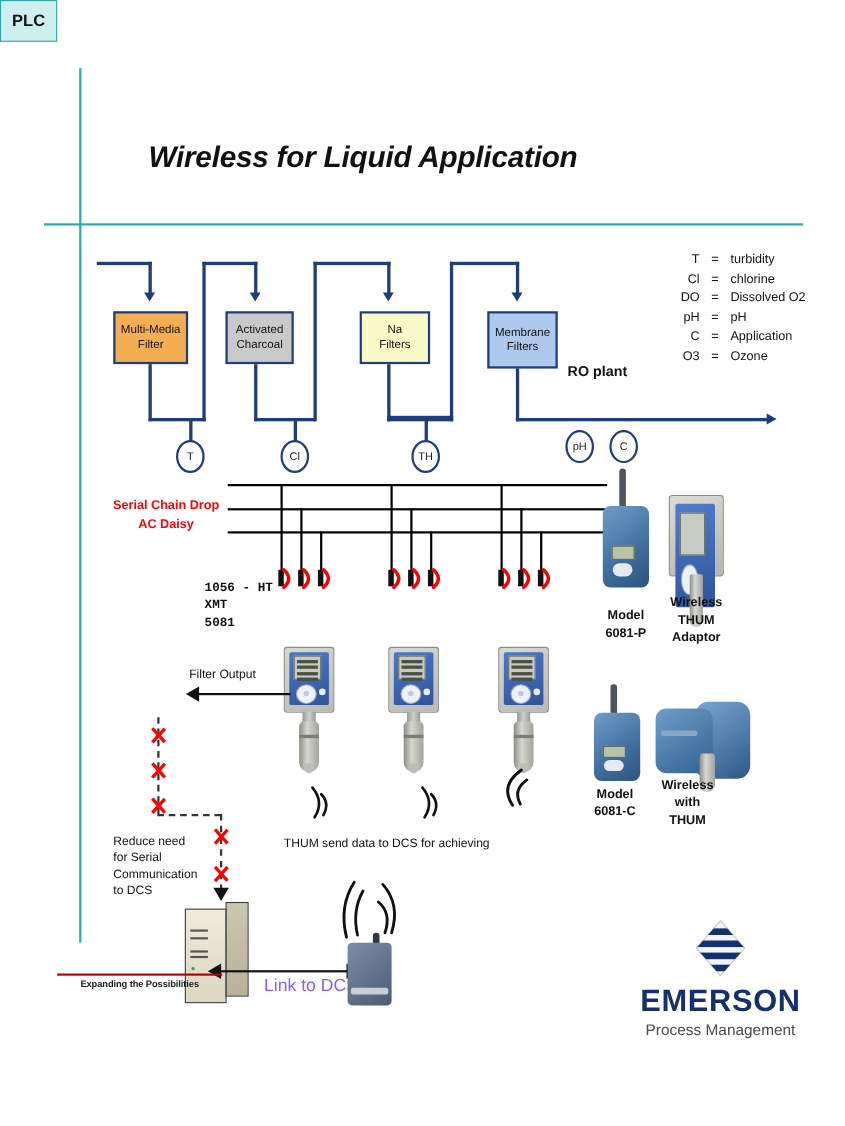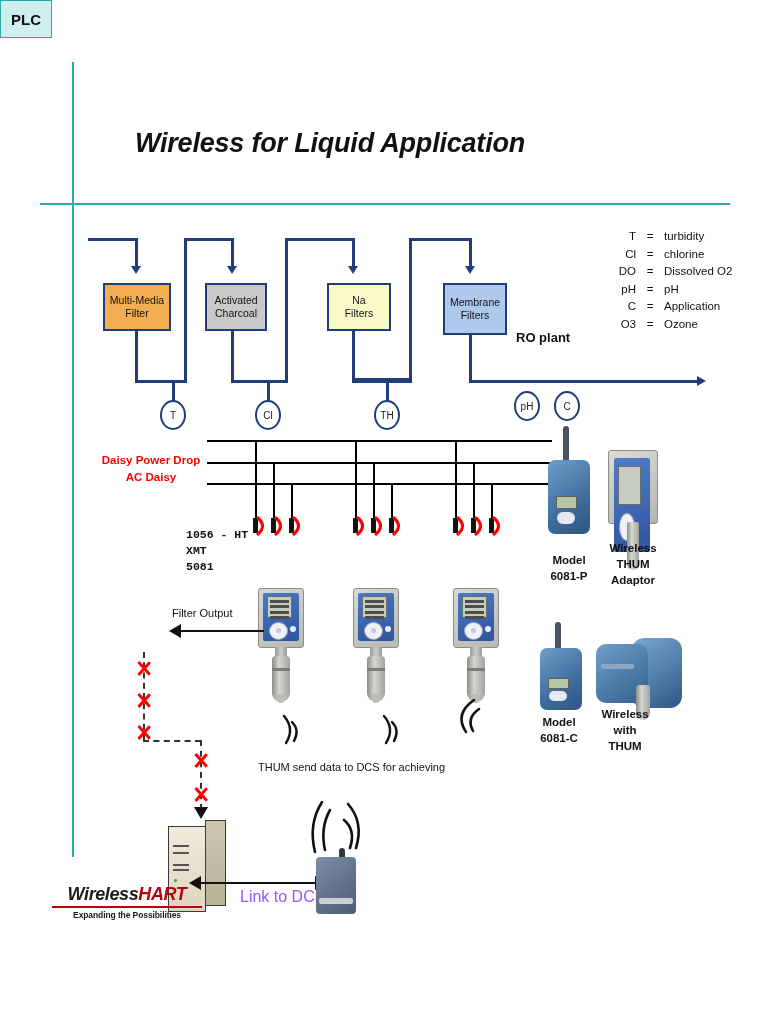--- a/index.html
+++ b/index.html
@@ -272,21 +272,21 @@
   <div class="abs bubble" style="left:255px;top:400px;">Cl</div>
   <div class="abs bubble" style="left:374px;top:400px;">TH</div>
   <div class="abs bubble" style="left:514px;top:391px;">pH</div>
   <div class="abs bubble" style="left:554px;top:391px;">C</div>
 
   <div class="abs bus" style="left:207px;top:440px;width:345px;"></div>
   <div class="abs bus" style="left:207px;top:462px;width:345px;"></div>
   <div class="abs bus" style="left:207px;top:483px;width:345px;"></div>
 
   <div class="abs redlbl" style="left:96px;top:452px;width:110px;">
-    <div>Daisy Power Drop</div>
+    <div>Serial Chain Drop</div>
     <div>AC Daisy</div>
   </div>
 
   <div class="abs drop" style="left:255px;top:440px;height:82px;"></div>
   <div class="abs drop" style="left:273px;top:462px;height:60px;"></div>
   <div class="abs drop" style="left:291px;top:483px;height:39px;"></div>
 
   <div class="abs drop" style="left:355px;top:440px;height:82px;"></div>
   <div class="abs drop" style="left:373px;top:462px;height:60px;"></div>
   <div class="abs drop" style="left:391px;top:483px;height:39px;"></div>
@@ -410,20 +410,26 @@
   <div class="abs xmark" style="left:135px;top:692px;"></div>
   <div class="abs xmark" style="left:135px;top:724px;"></div>
   <div class="abs dash-h" style="left:143px;top:740px;width:58px;"></div>
   <div class="abs dash-v" style="left:200px;top:740px;height:70px;"></div>
   <div class="abs xmark" style="left:192px;top:752px;"></div>
   <div class="abs xmark" style="left:192px;top:786px;"></div>
   <svg class="abs" style="left:193px;top:806px;" width="16" height="14" viewBox="0 0 16 14">
     <path d="M1 1 L8 13 L15 1 Z" fill="#111"></path>
   </svg>
 
+  <div class="abs plain" style="left:103px;top:758px;width:100px;">
+    <div>Reduce need</div>
+    <div>for Serial</div>
+    <div>Communication</div>
+    <div>to DCS</div>
+  </div>
 
   <div class="abs plain" style="left:258px;top:760px;white-space:nowrap;">THUM send data to DCS for achieving</div>
 
   <div class="bluebox" style="left:548px;top:460px;width:42px;height:74px;">
     <div class="ant" style="left:36%;top:-34px;width:6px;height:36px;"></div>
     <div class="body"></div>
     <div class="scr"></div>
     <div class="btn"></div>
   </div>
   <div class="abs modellbl" style="left:540px;top:552px;width:58px;text-align:center;">
@@ -494,19 +500,38 @@
     <div class="gstrip"></div>
   </div>
   <svg class="abs" style="left:300px;top:798px;" width="70" height="58" viewBox="0 0 70 58">
     <path d="M22 4 Q8 26 15 54" stroke="#111" stroke-width="2.6" fill="none" stroke-linecap="round"></path>
     <path d="M30 12 Q20 30 25 52" stroke="#111" stroke-width="2.6" fill="none" stroke-linecap="round"></path>
     <path d="M48 6 Q64 24 56 50" stroke="#111" stroke-width="2.6" fill="none" stroke-linecap="round"></path>
     <path d="M44 22 Q56 32 50 50" stroke="#111" stroke-width="2.6" fill="none" stroke-linecap="round"></path>
   </svg>
 
   <div class="whart">
-    <div class="l1"><em>Wireless</em><span>HART</span></div>
     <div class="rule"></div>
     <div class="l2">Expanding the Possibilities</div>
   </div>
 
+  <div class="emerson">
+    <div class="mark">
+      <svg width="46" height="52" viewBox="0 0 46 52">
+        <defs>
+          <clipPath id="dia">
+              <path d="M23 1 L45 26 L23 51 L1 26 Z"></path>
+            </clipPath>
+        </defs>
+        <path d="M23 1 L45 26 L23 51 L1 26 Z" fill="#f2f4f8" stroke="#c3cad6" stroke-width="1"></path>
+        <g clip-path="url(#dia)">
+          <rect x="0" y="8" width="46" height="6" fill="#16306B"></rect>
+          <rect x="0" y="19" width="46" height="6" fill="#16306B"></rect>
+          <rect x="0" y="30" width="46" height="6" fill="#16306B"></rect>
+          <rect x="0" y="41" width="46" height="6" fill="#16306B"></rect>
+        </g>
+      </svg>
+    </div>
+    <div class="en">EMERSON</div>
+    <div class="ep">Process Management</div>
+  </div>
 
 </div>
 
 </body></html>

